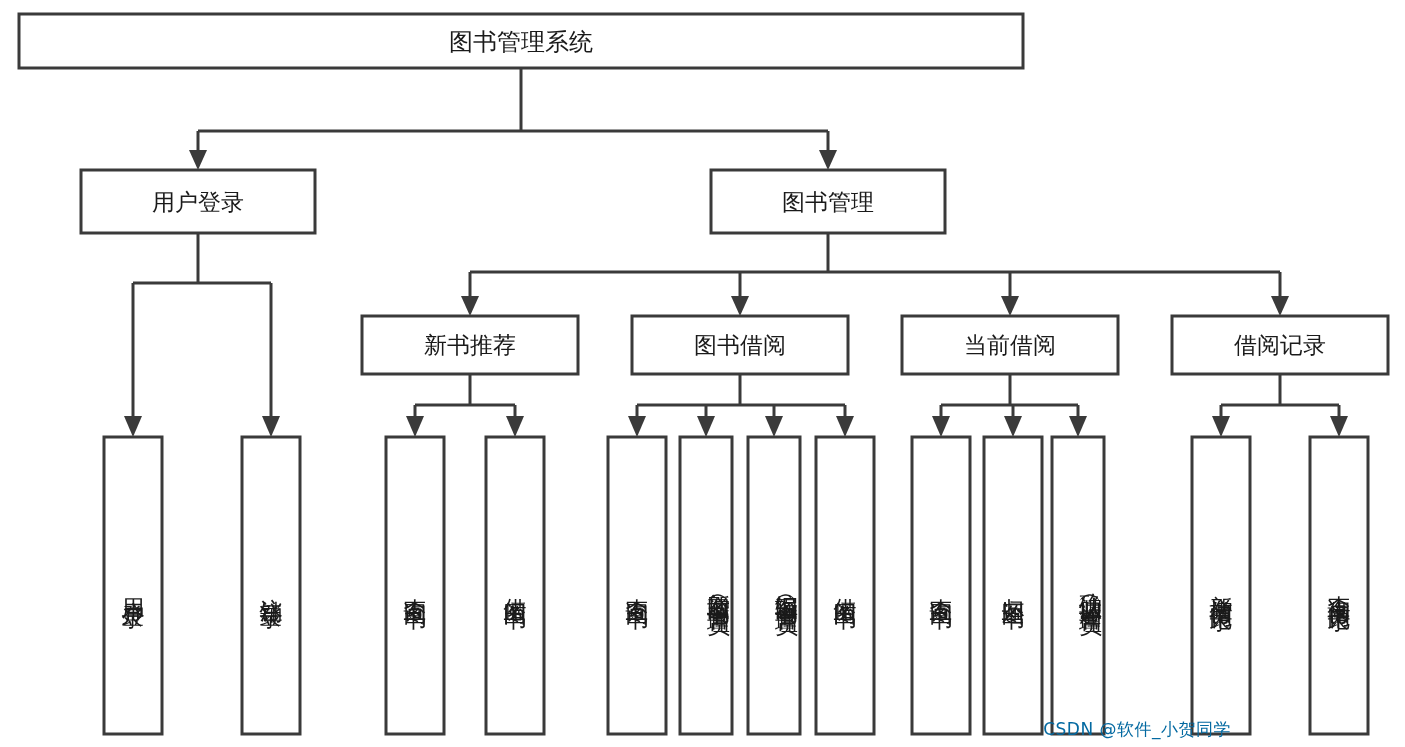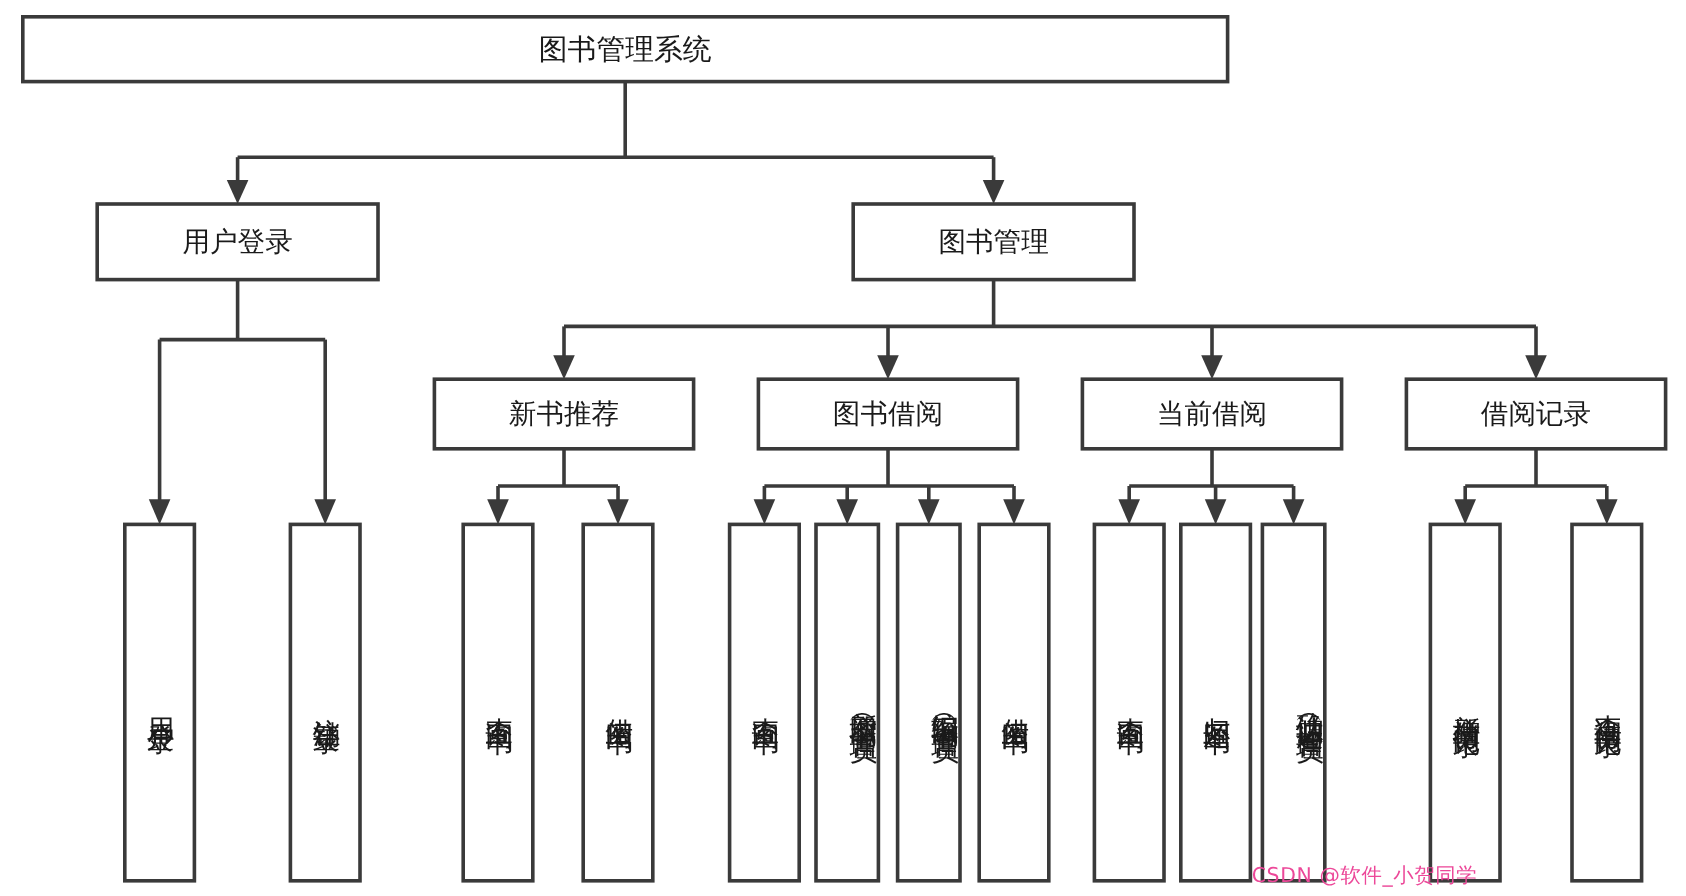--- a/index.html
+++ b/index.html
@@ -69,21 +69,21 @@
     color: #1a1a1a;
     white-space: nowrap;
     pointer-events: none;
   }
   #watermark {
     position: absolute;
     right: 8px;
     bottom: 6px;
     font-family: "DejaVu Sans", "Liberation Sans", sans-serif;
     font-size: 17px;
-    color: #ec4899;
+    color: #0369a1;
     letter-spacing: 0.5px;
     white-space: nowrap;
   }
 </style>
 </head>
 <body>
 
 <div id="diagram-root">
 
   <svg id="tree-svg" viewBox="0 0 1405 747">

